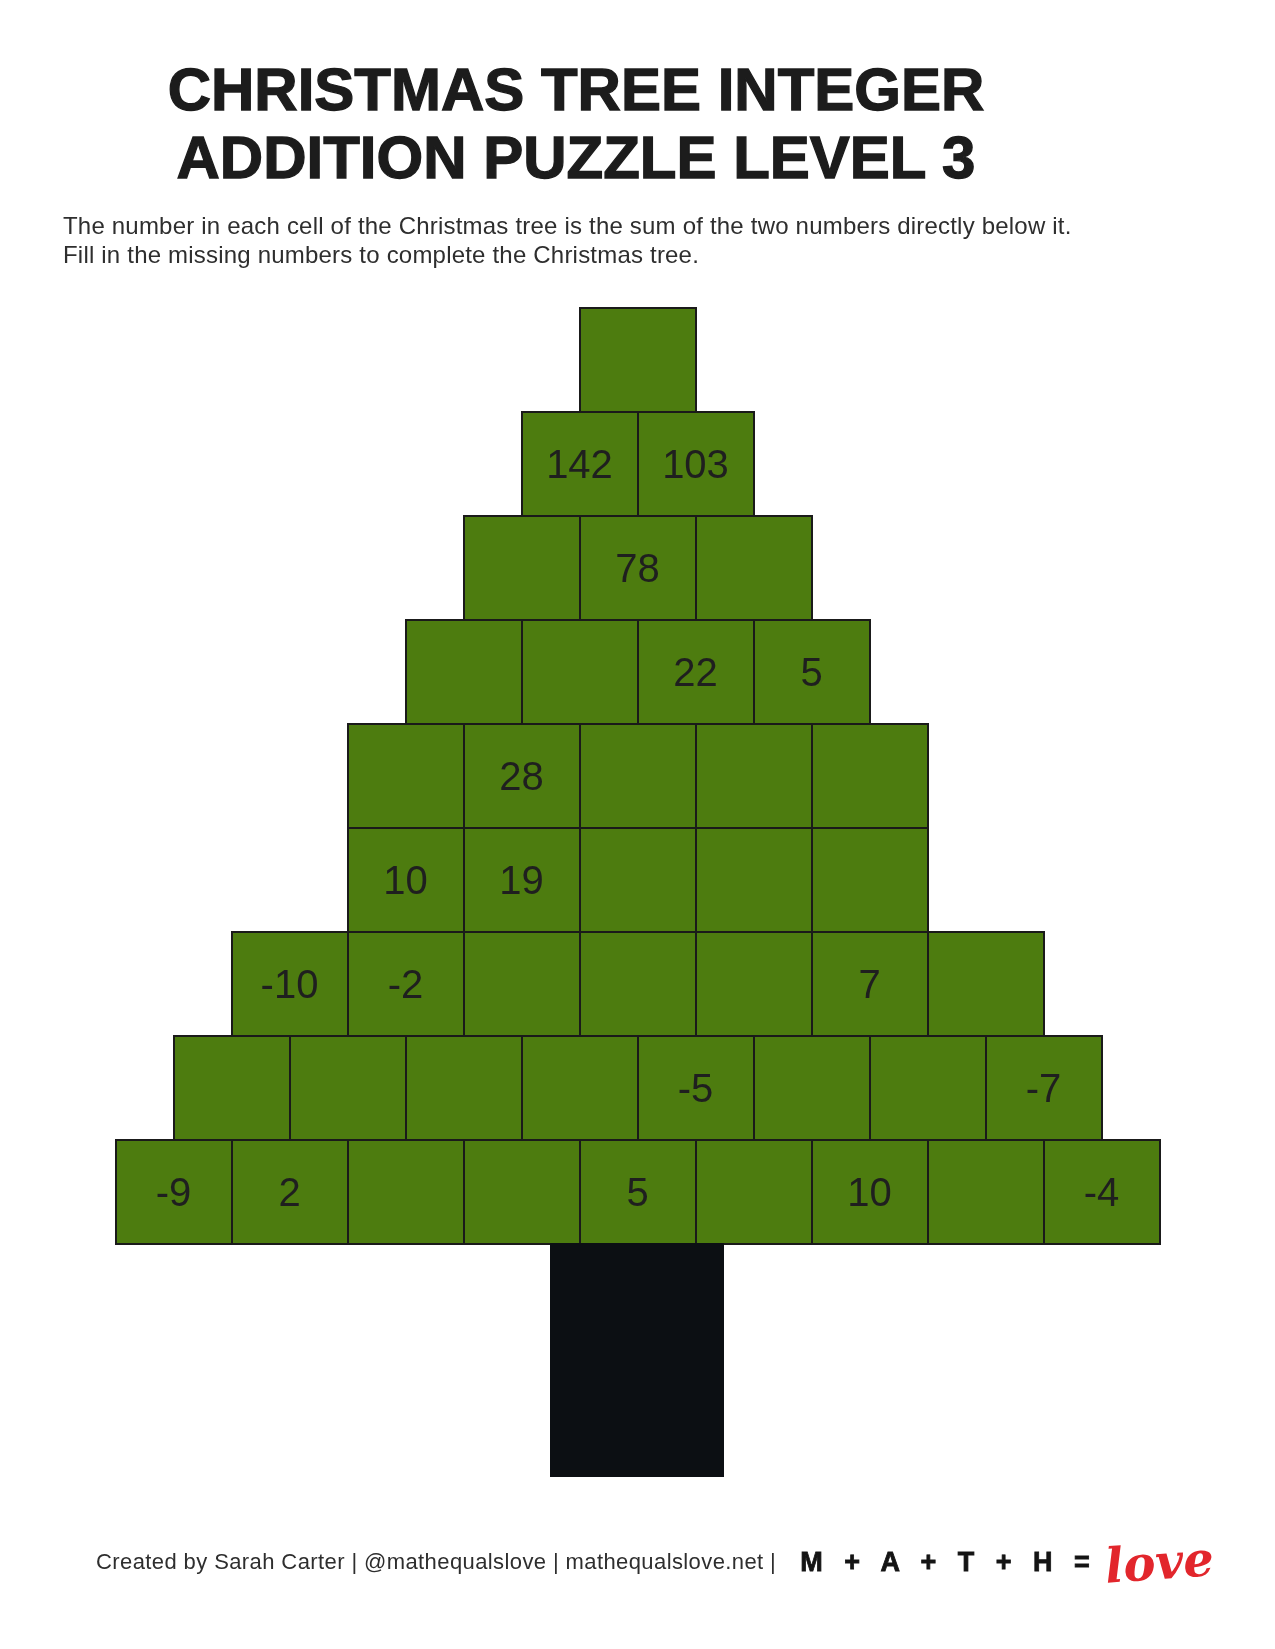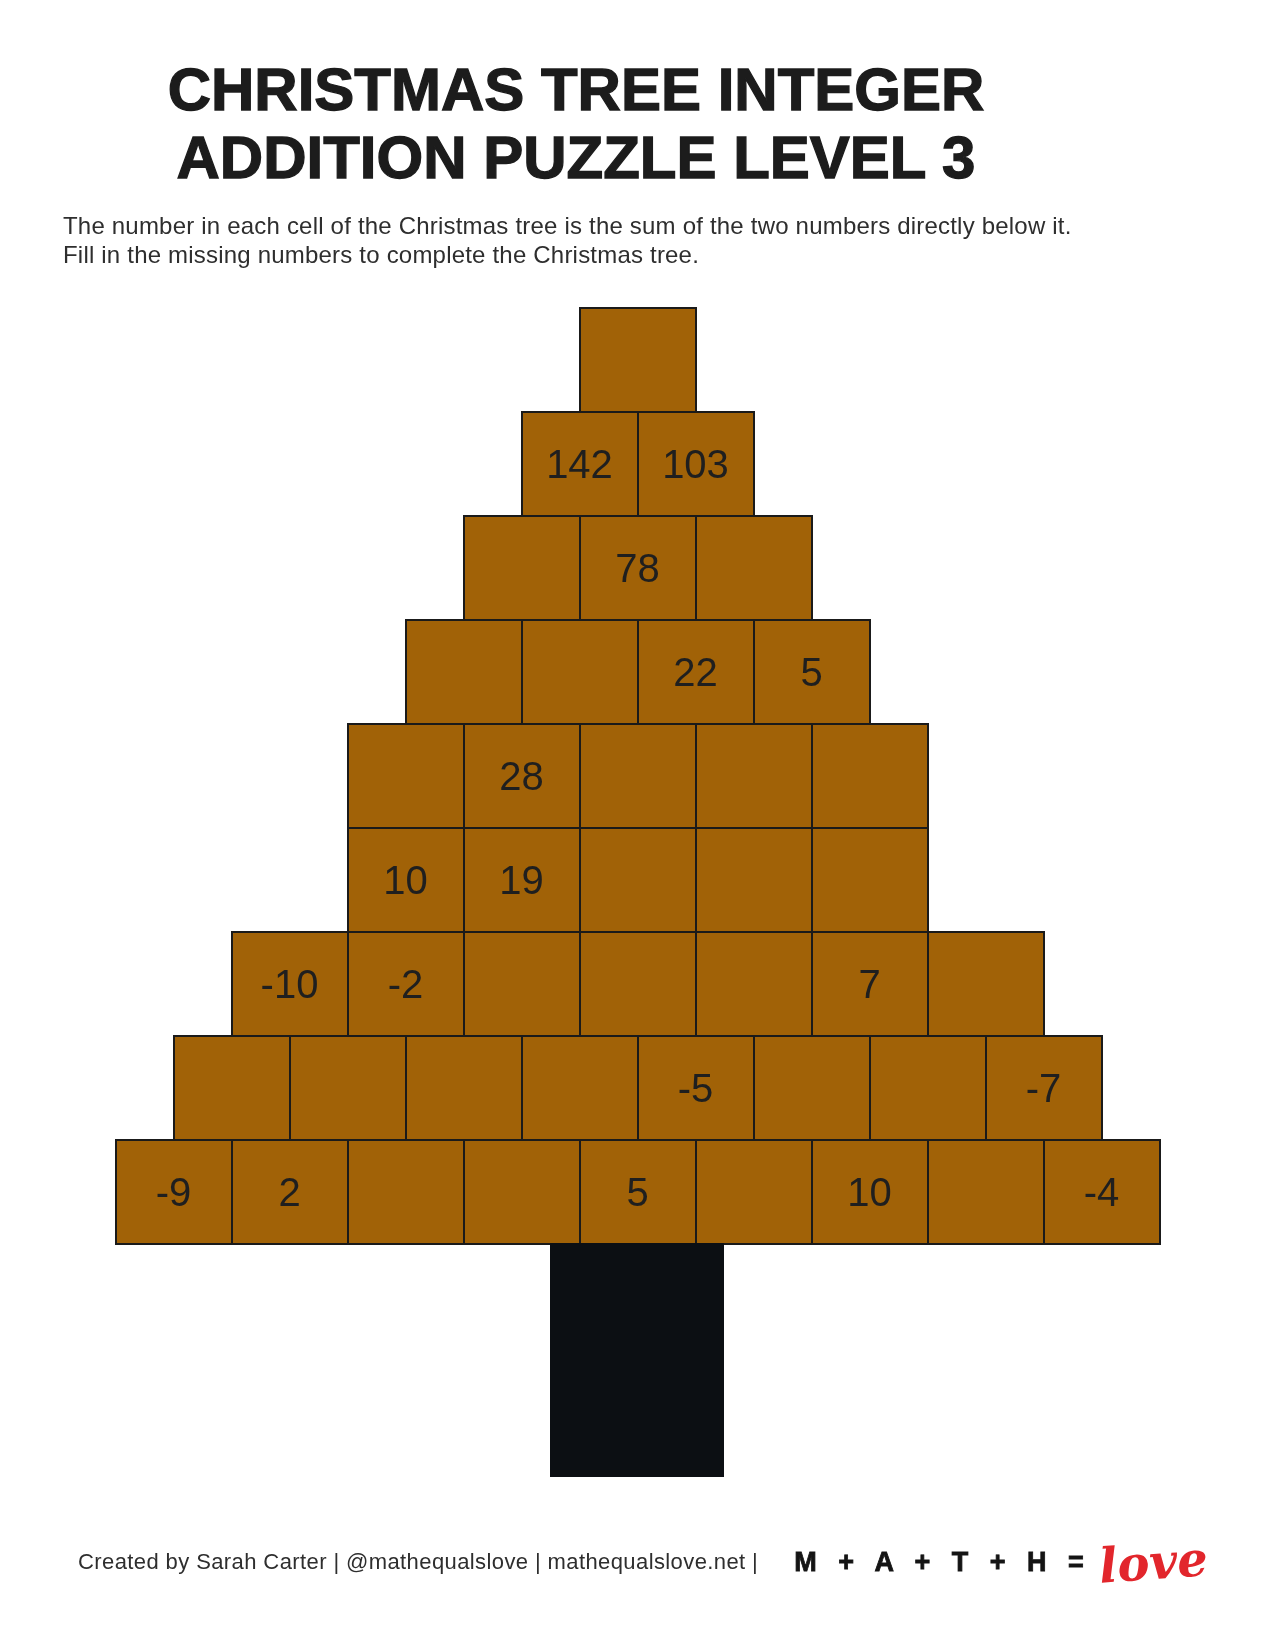--- a/index.html
+++ b/index.html
@@ -26,38 +26,38 @@
     font-size:24px;line-height:29px;color:var(--body-text);
     letter-spacing:0.2px;
   }
   .tree{
     position:absolute;top:307px;left:0;width:1275px;
   }
   .tree-row{display:flex;justify-content:center;}
   .tree-row + .tree-row{margin-top:-2px;}
   .tree-cell{
     width:118px;height:106px;border:2px solid var(--line);
-    background:#a16207;
+    background:#4d7c0f;
     display:flex;align-items:center;justify-content:center;
     font-size:40px;color:#1f1f1f;
   }
   .tree-cell + .tree-cell{margin-left:-2px;}
   .trunk{
     position:absolute;left:550px;top:1243px;width:174px;height:234px;
     background:var(--trunk);
   }
   .footer{
-    position:absolute;top:1532px;left:78px;width:1130px;height:60px;
+    position:absolute;top:1532px;left:96px;width:1130px;height:60px;
     display:flex;align-items:center;white-space:nowrap;
   }
   .footer-credit{
     font-size:22px;color:var(--body-text);letter-spacing:0.4px;
   }
   .brand-math{
-    margin-left:36px;
+    margin-left:24px;
     font-size:27px;font-weight:bold;color:#141414;letter-spacing:7px;
     -webkit-text-stroke:0.8px currentColor;
   }
   .brand-love{
     margin-left:8px;
     font-family:"DejaVu Serif", serif;font-style:italic;font-weight:bold;
     font-size:48px;line-height:1;color:var(--love-red);
     transform:rotate(-4deg);
   }
 </style>

